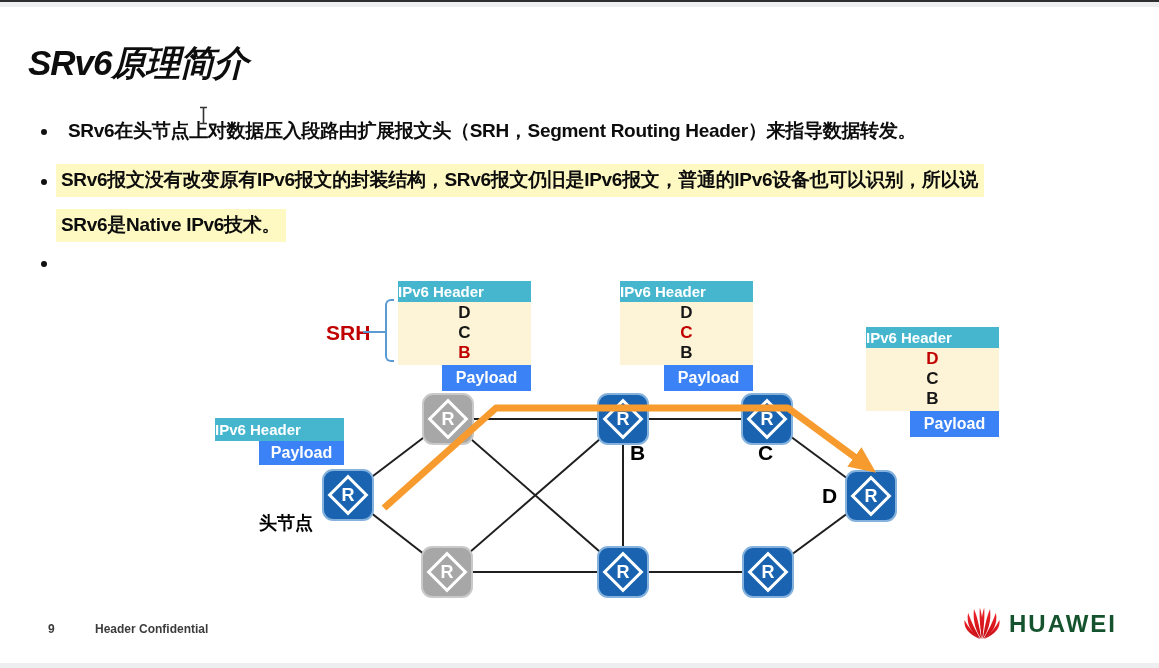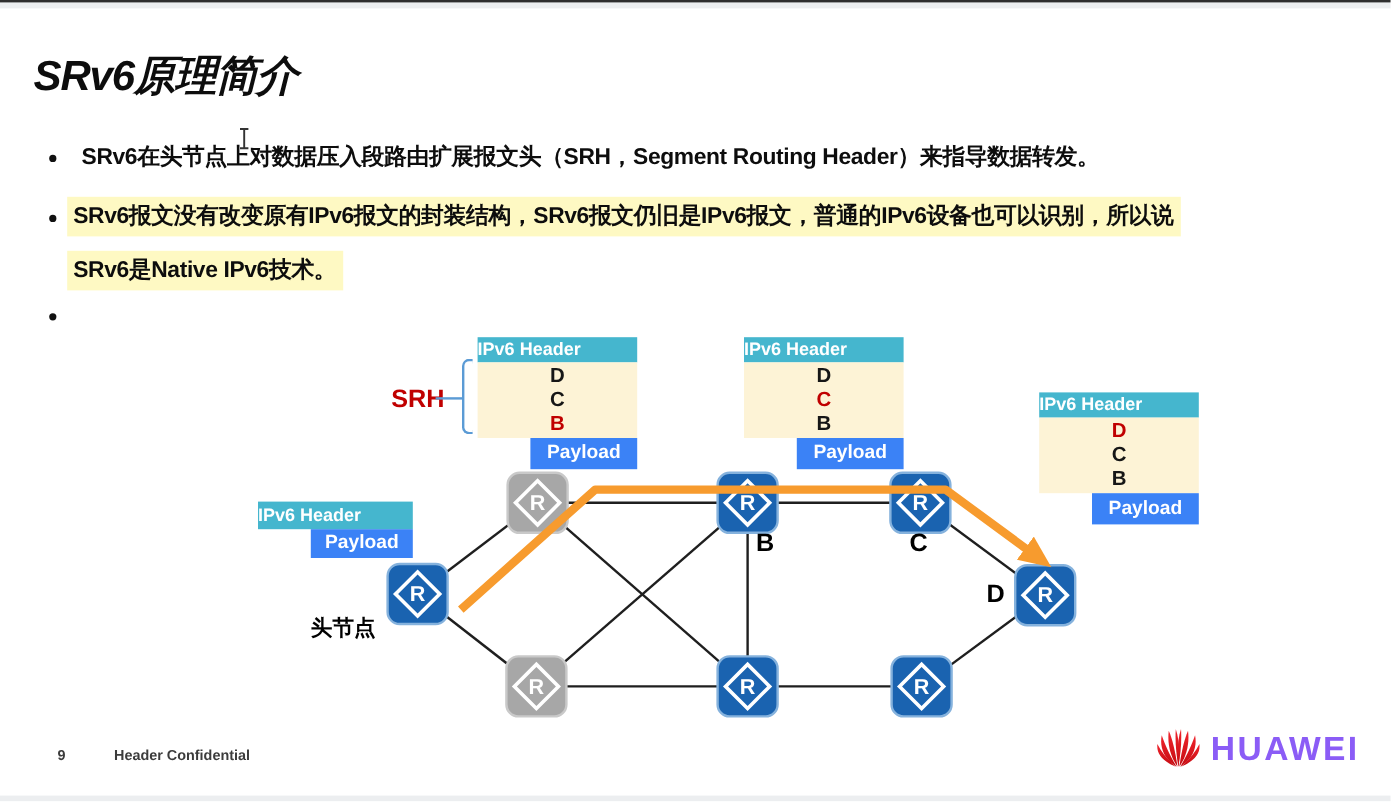--- a/index.html
+++ b/index.html
@@ -44,21 +44,21 @@
   .router.gray{background:#a7a7a7;border:2px solid #c9c9c9;}
   .diamond{position:absolute;left:50%;top:50%;width:29px;height:29px;transform:translate(-50%,-50%) rotate(45deg);border:3px solid #fff;box-sizing:border-box;}
   .rletter{position:absolute;left:50%;top:50%;transform:translate(-50%,-50%);color:#fff;font-weight:bold;font-size:18px;line-height:1;}
   .node-label{position:absolute;font-size:21px;font-weight:bold;color:#000;z-index:4;}
   .node-label.cjk{font-size:18px;}
 
   
   .page-num{position:absolute;left:48px;top:622px;font-size:12px;font-weight:bold;color:#3c3c3c;}
   .confidential{position:absolute;left:95px;top:622px;font-size:12px;font-weight:bold;color:#3c3c3c;}
   .logo{position:absolute;left:963px;top:607px;display:flex;align-items:center;gap:8px;z-index:2;}
-  .logo-text{font-size:28px;font-weight:bold;letter-spacing:2px;color:#8b5cf6;}
+  .logo-text{font-size:24px;font-weight:bold;letter-spacing:2px;color:#14532d;}
 </style>
 </head>
 <body>
 
 <div class="slide">
   <div class="strip-top"></div>
   <div class="strip-bottom"></div>
 
   <div class="title">SRv6原理简介</div>
 

